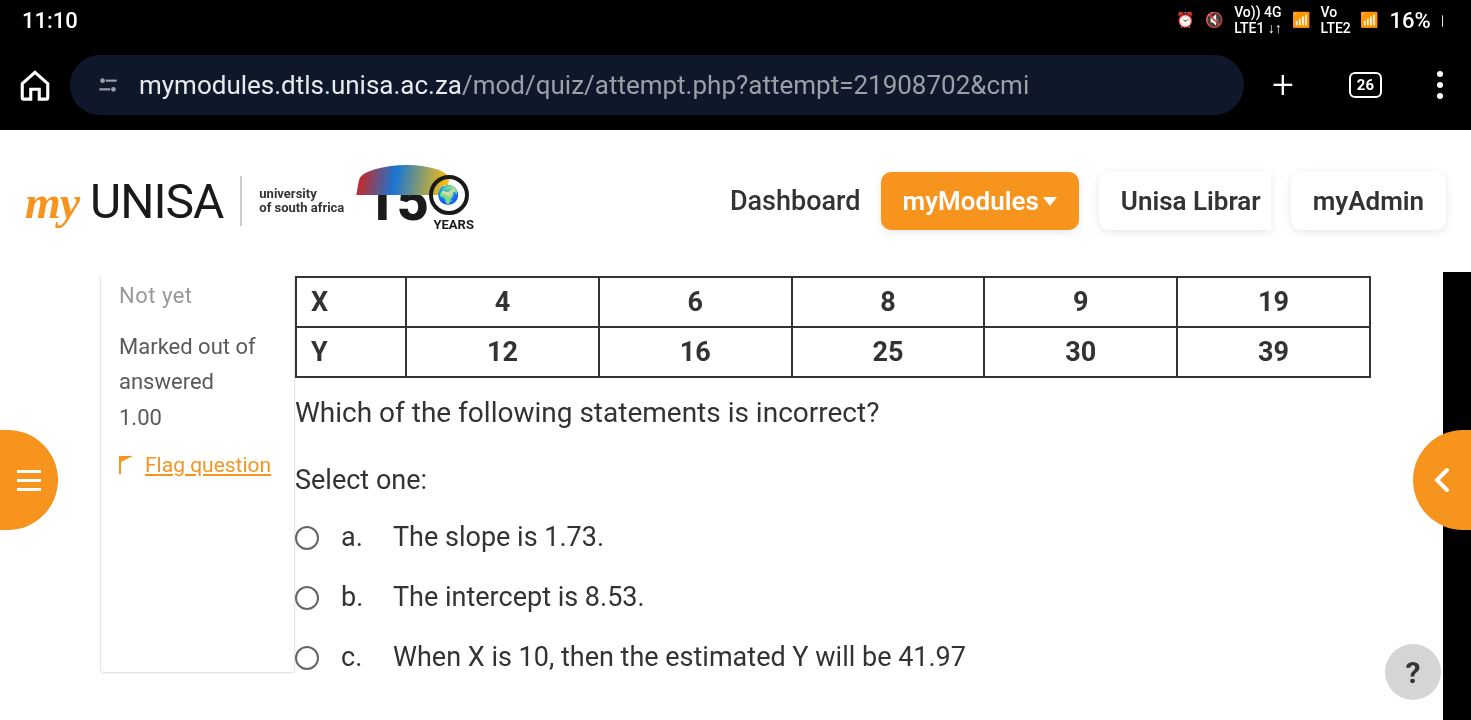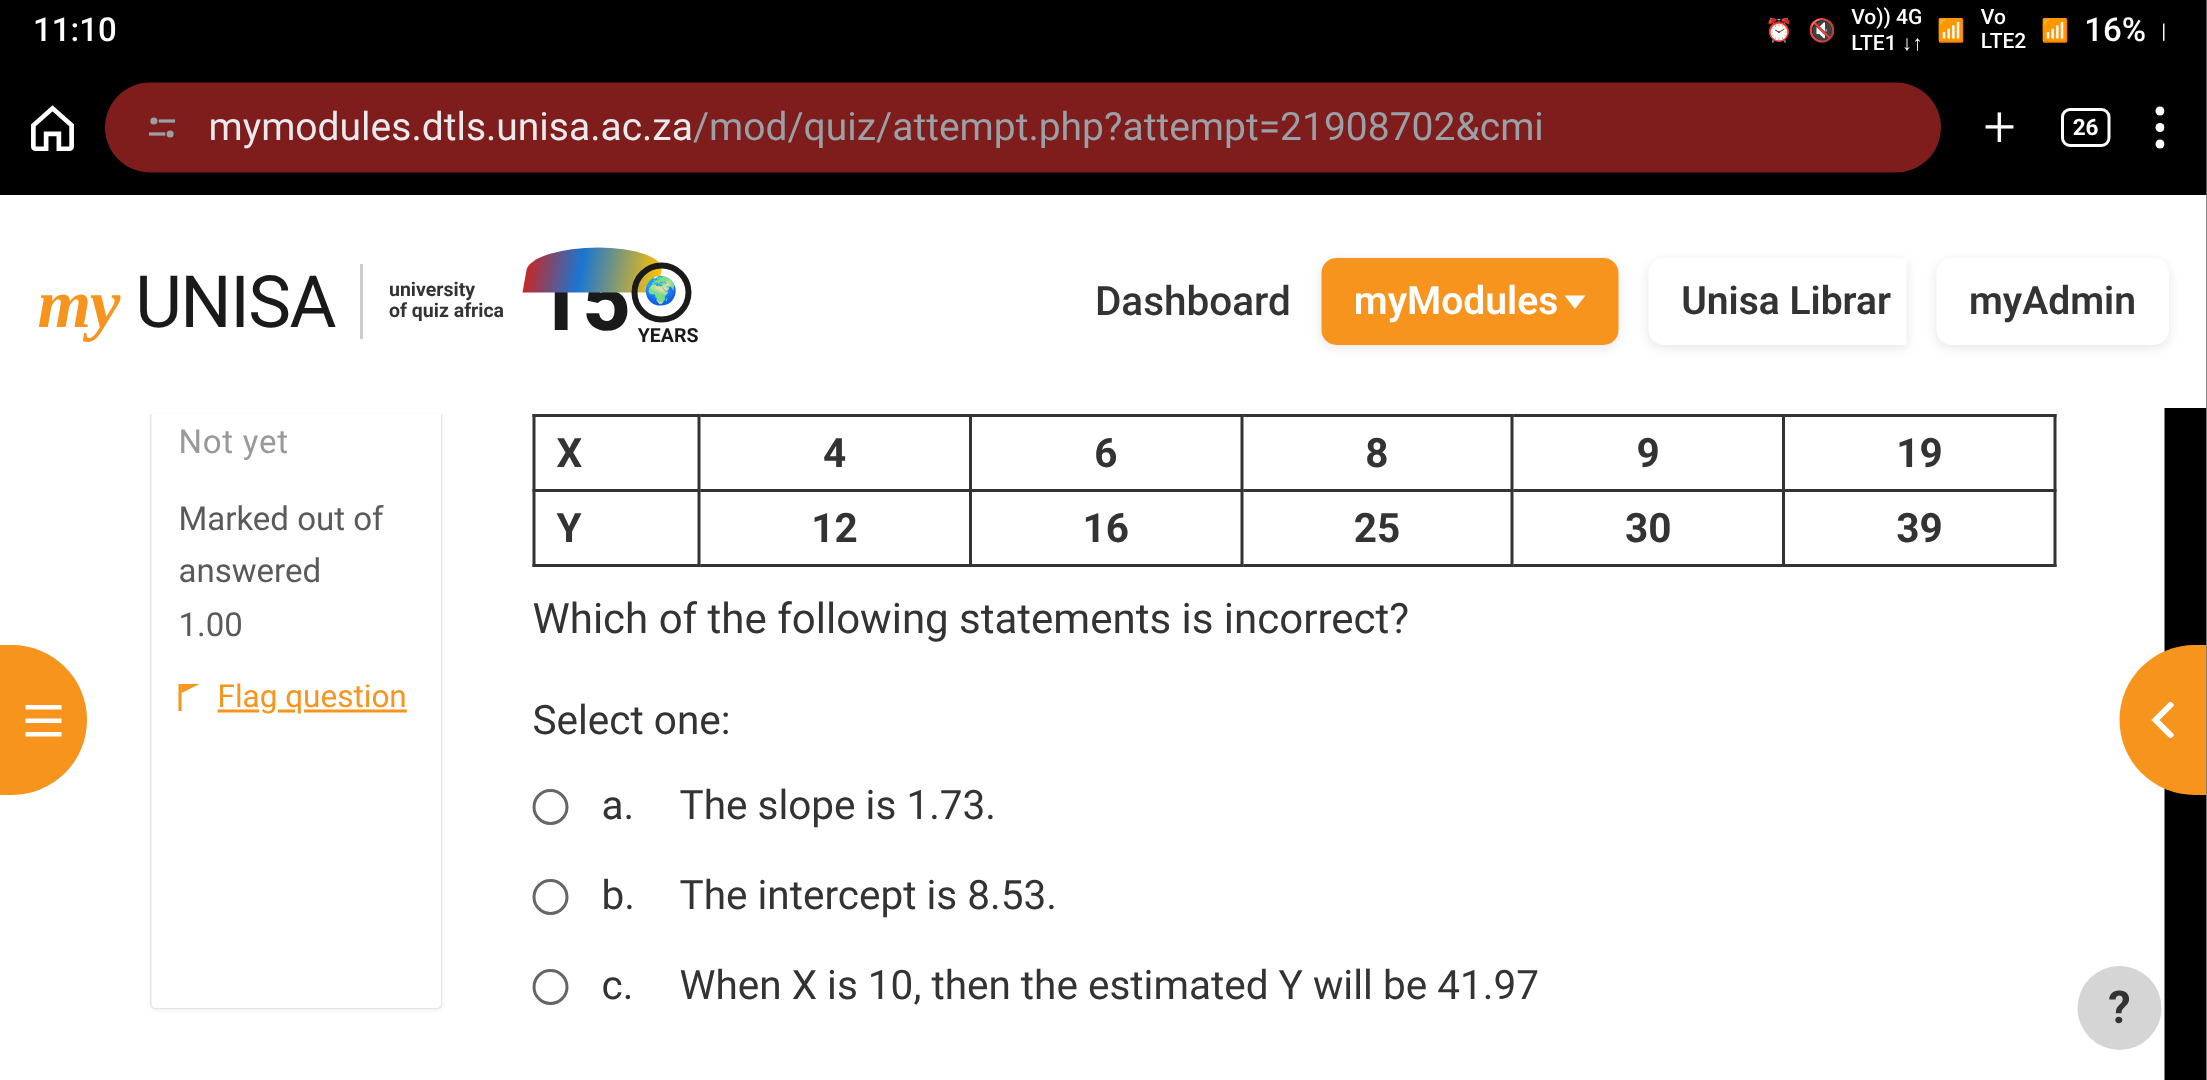--- a/index.html
+++ b/index.html
@@ -2,25 +2,25 @@
 <html><head>
 <meta charset="utf-8">
 <style>
 *{margin:0;padding:0;box-sizing:border-box;font-family:-apple-system,BlinkMacSystemFont,'Segoe UI',Roboto,Arial,sans-serif}
 body{background:#000;width:1471px;height:720px;overflow:hidden;position:relative}
 .status-bar{height:40px;color:#fff;display:flex;justify-content:space-between;align-items:center;padding:0 22px;font-size:22px;font-weight:500}
 .status-right{display:flex;align-items:center;gap:10px;font-size:15px}
 .status-right .sig{font-size:14px}
 .browser-bar{height:90px;display:flex;align-items:center;padding:0 18px;gap:18px}
 .home-icon{width:34px;height:34px;color:#fff}
-.url-bar{flex:1;background:#7f1d1d;border-radius:50px;height:60px;display:flex;align-items:center;padding:16px 25px;color:#9aa0a6;font-size:26px;gap:18px}
+.url-bar{flex:1;background:#0f172a;border-radius:50px;height:60px;display:flex;align-items:center;padding:16px 25px;color:#9aa0a6;font-size:26px;gap:18px}
 .url-bar .host{color:#e8eaed}
 .url-bar .site-icon{width:26px;height:26px;flex-shrink:0}
 .new-tab{color:#fff;padding:0 10px;font-size:38px;font-weight:300}
-.tab-count{border:2.5px solid #fff;border-radius:6px;padding:2px 6px;font-size:15px;font-weight:700;color:#fff;margin:0 2px}
+.tab-count{border:2.5px solid #fff;border-radius:6px;padding:2px 6px;font-size:15px;font-weight:700;color:#fff;margin:0 27px}
 .dots{color:#fff;padding:0 10px;display:flex;flex-direction:column;gap:5px}
 .dots span{width:6px;height:6px;background:#fff;border-radius:50%}
 .content{background:#fff;height:590px;position:relative;overflow:hidden}
 .site-header{height:142px;display:flex;align-items:center;padding:0 25px;position:relative;background:#fff;z-index:5}
 .logo-group{display:flex;align-items:center;gap:5px}
 .my-unisa{font-size:48px;font-weight:400;color:#1a1a1a;letter-spacing:-1px}
 .my-unisa .my{font-family:'Brush Script MT',cursive;font-style:italic;color:#f7941d;font-size:46px;font-weight:700}
 .divider{width:2px;height:50px;background:#ccc;margin:0 12px}
 .uni-text{font-size:13px;font-weight:700;line-height:1.1;color:#333}
 .years-badge{margin-left:15px;position:relative}
@@ -33,21 +33,21 @@
 .nav-btn{padding:14px 22px;border-radius:10px;font-size:26px;font-weight:600;box-shadow:0 2px 8px rgba(0,0,0,.1);cursor:pointer;border:none}
 .nav-btn.active{background:#f7941d;color:#fff;display:flex;align-items:center;gap:4px}
 .nav-btn.white{background:#fff;color:#333}
 .nav-btn.cut{border-radius:10px 0 0 10px;padding-right:10px}
 .chev-down{width:0;height:0;border-left:7px solid transparent;border-right:7px solid transparent;border-top:9px solid #fff}
 .side-tab{position:absolute;top:300px;background:#f7941d;color:#fff;width:58px;height:100px;display:flex;align-items:center;justify-content:center;z-index:10}
 .side-tab.left{left:0;border-radius:0 50px 50px 0}
 .side-tab.right{right:0;border-radius:50px 0 0 50px}
 .hamburger{display:flex;flex-direction:column;gap:6px}
 .hamburger span{width:24px;height:3px;background:#fff}
-.main-area{display:flex;padding:4px 0 0 100px;gap:60px;position:relative}
+.main-area{display:flex;padding:4px 0 0 100px;position:relative}
 .question-nav{width:195px;background:#fff;border:1px solid #e5e5e5;border-top:none;padding:10px 18px 18px;border-radius:0 0 4px 4px;box-shadow:0 1px 3px rgba(0,0,0,.05)}
 .qn-text{font-size:22px;color:#5a5a5a;line-height:1.6}
 .qn-cut{margin-top:-8px}
 .flag-link{color:#f7941d;text-decoration:underline;font-size:21px;display:flex;align-items:center;gap:10px;margin-top:18px;cursor:pointer}
 .flag-ico{width:16px;height:18px;border-left:2px solid #f7941d;position:relative}
 .flag-ico::after{content:'';position:absolute;top:0;left:0;border-top:6px solid #f7941d;border-right:12px solid transparent;border-bottom:6px solid transparent}
 .question-body{flex:1;padding-right:100px}
 .data-table{width:100%;border-collapse:collapse;margin-bottom:18px}
 .data-table td{border:2px solid #333;padding:8px 14px;font-size:27px;font-weight:700;text-align:center;color:#333}
 .data-table td:first-child{text-align:left;width:110px}
@@ -99,21 +99,21 @@
     </div>
 </div>
 
 <div class="content">
   <div class="site-header">
     <div class="logo-group">
       <span class="my-unisa"><span class="my">my</span> <span>UNISA</span></span>
       <div class="divider"></div>
       <div class="uni-text">
           <div>university</div>
-          <div>of quiz africa</div>
+          <div>of south africa</div>
         </div>
       <div class="years-badge">
         <div class="swoosh"></div>
         <div class="y150">
           <span>1</span>
             <span>5</span>
             <span class="globe">🌍</span>
           <span class="years-text">YEARS</span>
         </div>
       </div>

